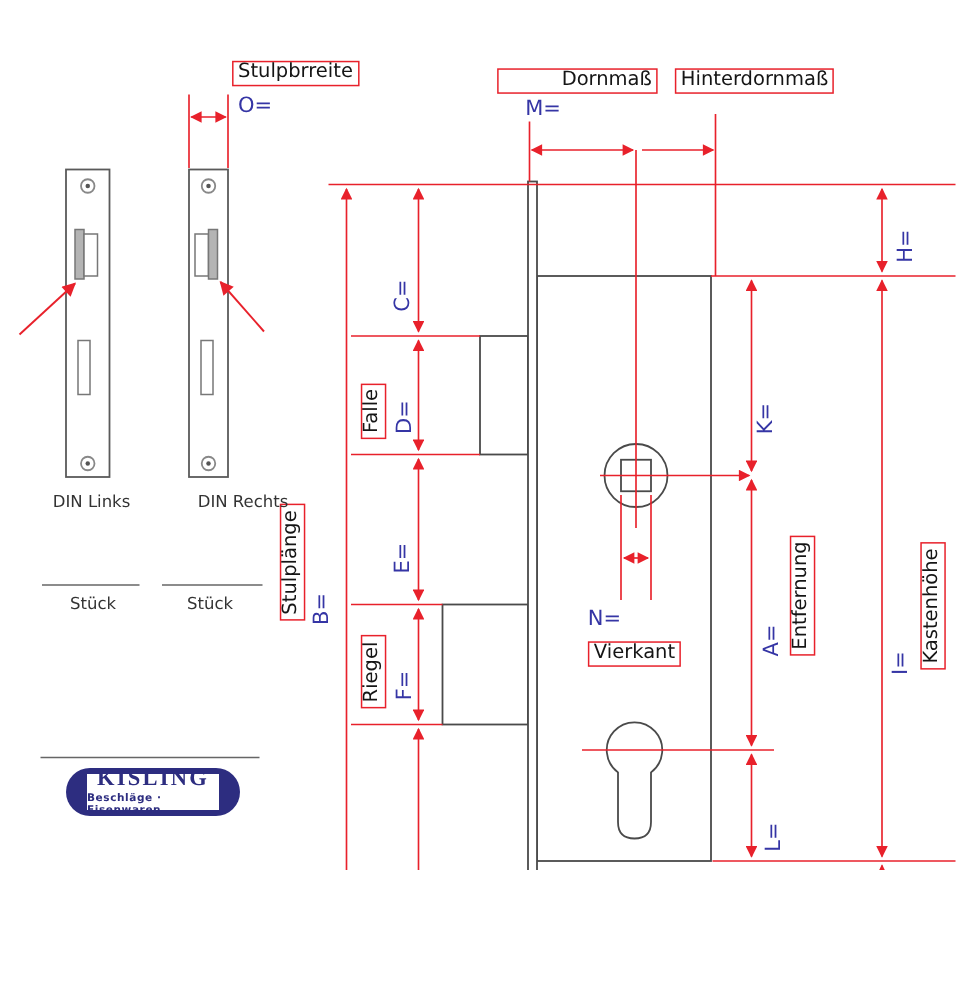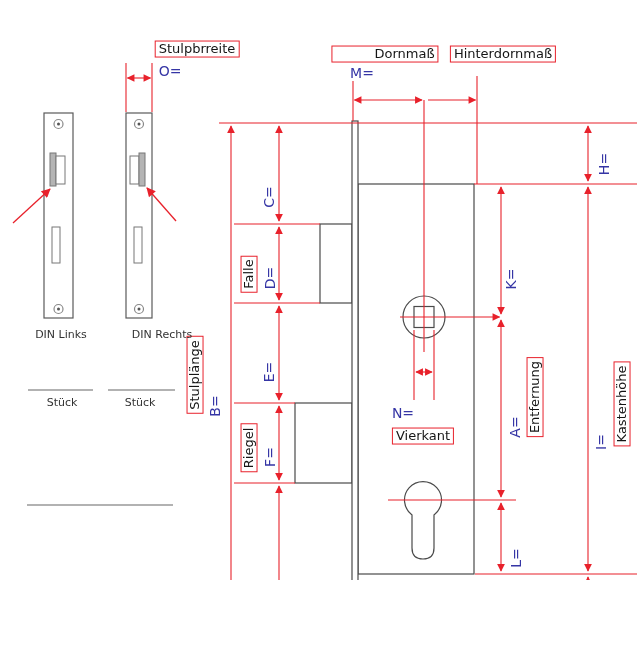--- a/index.html
+++ b/index.html
@@ -145,14 +145,20 @@
   <span class="lbl blue vert" style="left:515px;top:427px;">A=</span>
   <span class="lbl blue vert" style="left:601px;top:442px;">I=</span>
   <span class="lbl blue vert" style="left:516px;top:558px;">L=</span>
   <span class="lbl blue vert" style="left:602px;top:630px;">J=</span>
 
   <span class="lbl small" style="left:61px;top:335px;">DIN Links</span>
   <span class="lbl small" style="left:140px;top:335px;padding-left:44px;">DIN Rechts</span>
   <span class="lbl small" style="left:62px;top:403px;">Stück</span>
   <span class="lbl small" style="left:140px;top:403px;">Stück</span>
 
+  <div class="logo">
+    <div class="logo-inner">
+      <div class="logo-name">KISLING</div>
+      <div class="logo-sub">Beschläge · Eisenwaren</div>
+    </div>
+  </div>
 
 </div>
 
 </body></html>

